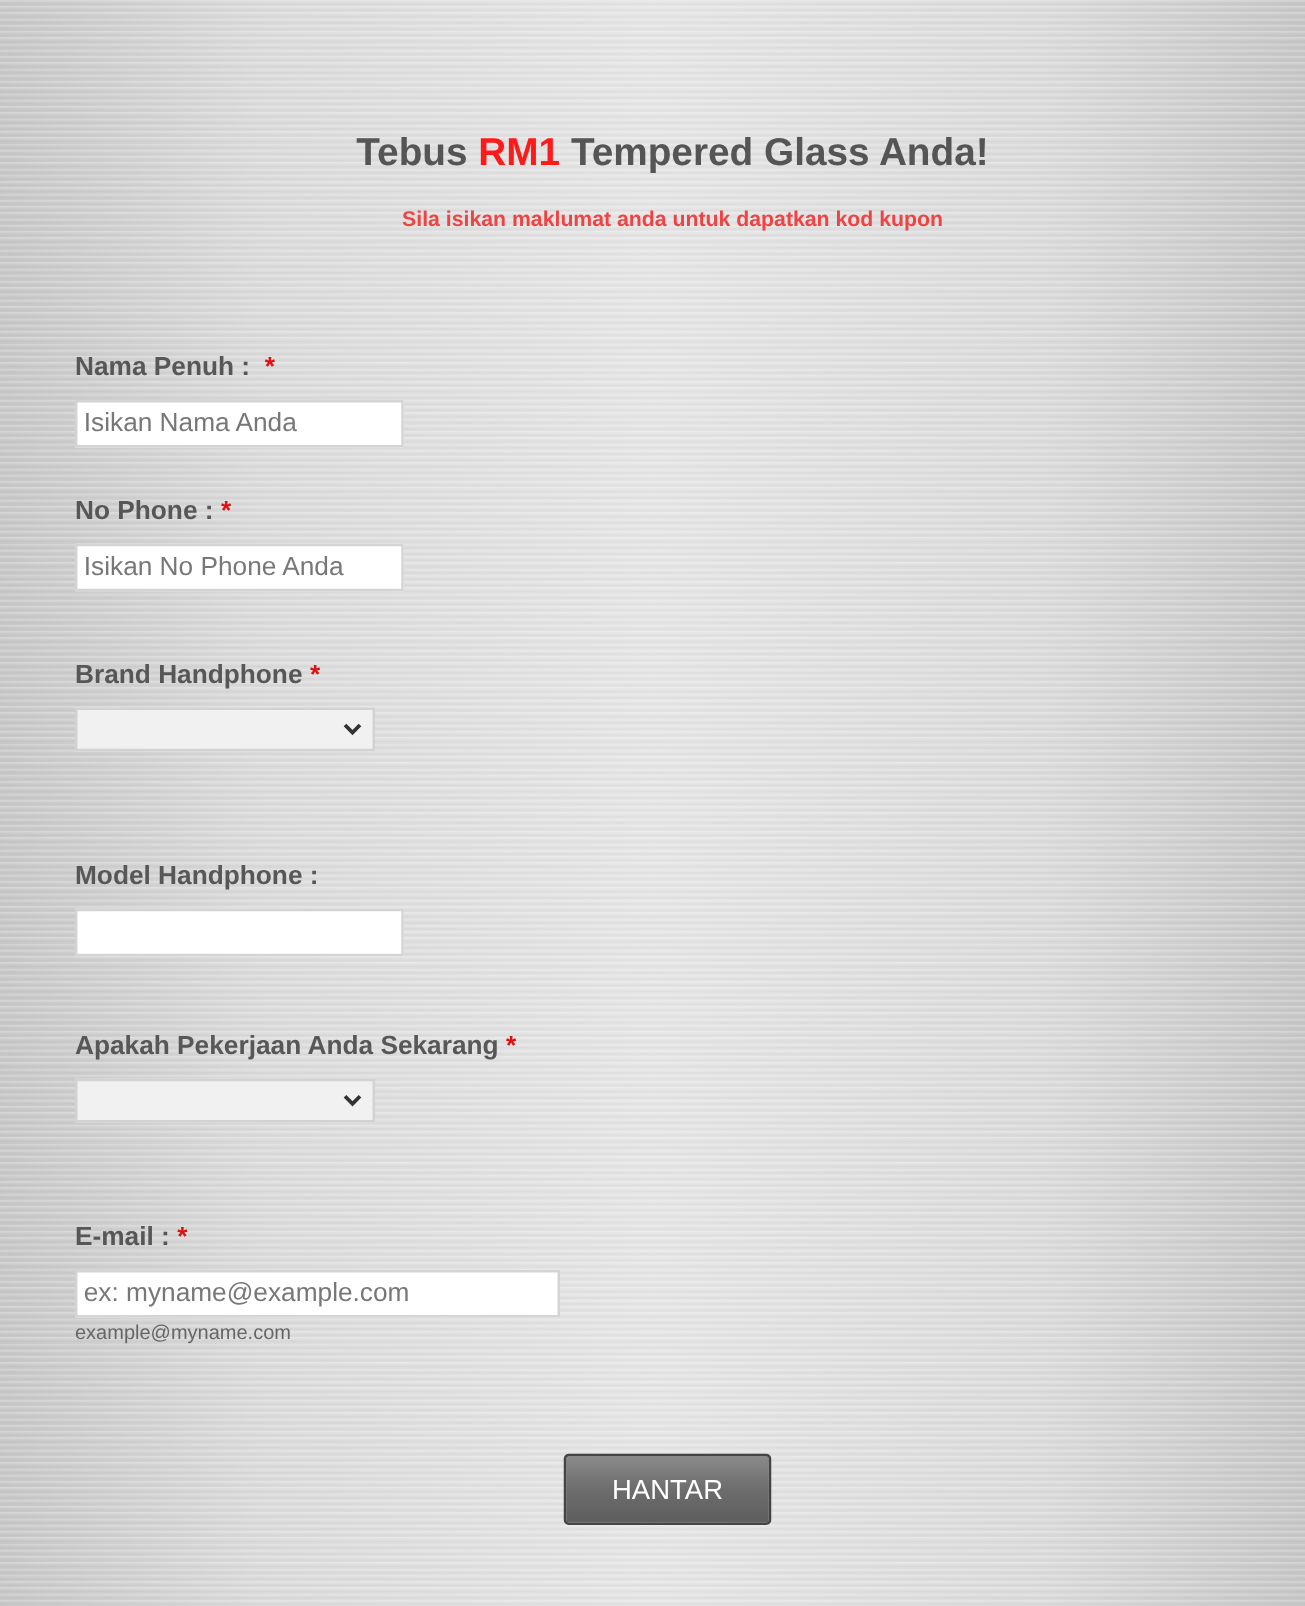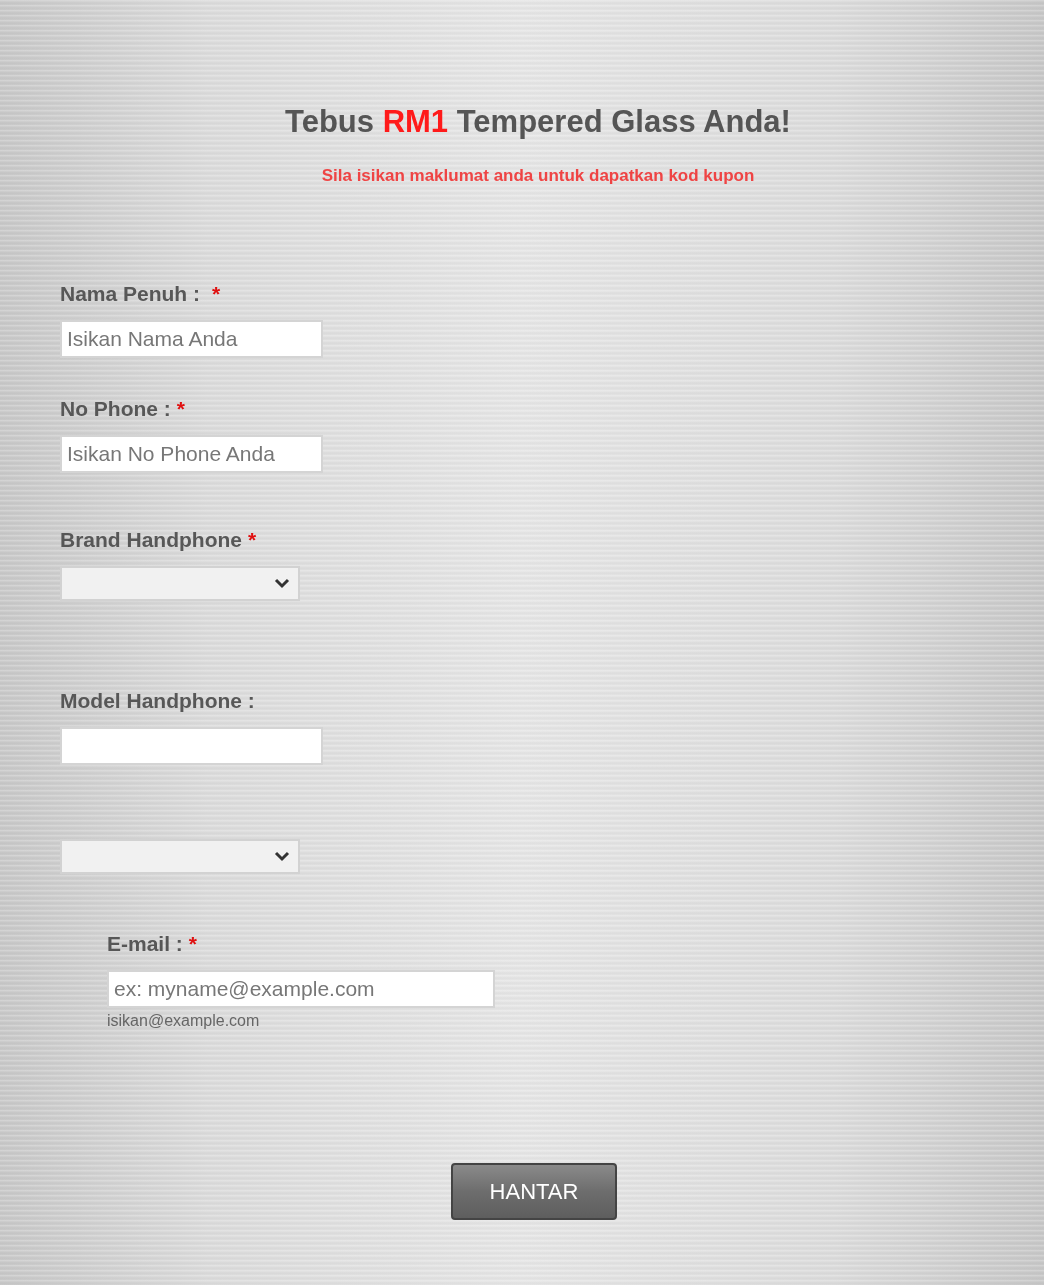--- a/index.html
+++ b/index.html
@@ -65,26 +65,27 @@
       </svg>
   </div>
 </div>
 
 <div class="field" style="top:689px;">
   <span class="label">Model Handphone :</span>
   <input class="input" type="text" style="">
 </div>
 
 <div class="field" style="top:825px;">
+  <span class="label"><span>Apakah Pekerjaan Anda Sekarang</span><span class="req">*</span></span>
   <div class="select">
     <svg class="chev" viewBox="0 0 16 16">
         <path d="M2 5 L8 11 L14 5" stroke="#333" stroke-width="3" fill="none"></path>
       </svg>
   </div>
 </div>
 
-<div class="field" style="top:932px;margin-left:47px;">
+<div class="field" style="top:978px;">
   <span class="label"><span>E-mail :</span><span class="req">*</span></span>
   <input class="input" style="width: 388px;" type="text" placeholder="ex: myname@example.com">
-  <span class="hint">isikan@example.com</span>
+  <span class="hint">example@myname.com</span>
 </div>
 
 <button class="btn">HANTAR</button>
 
 </body></html>

